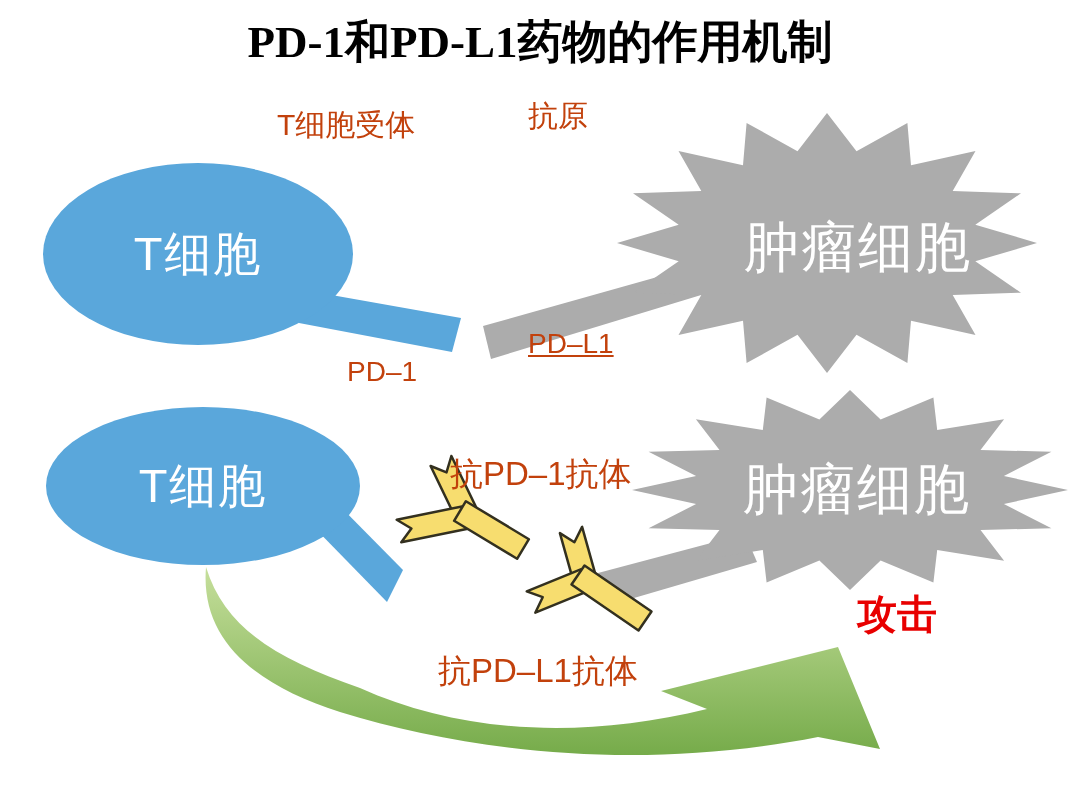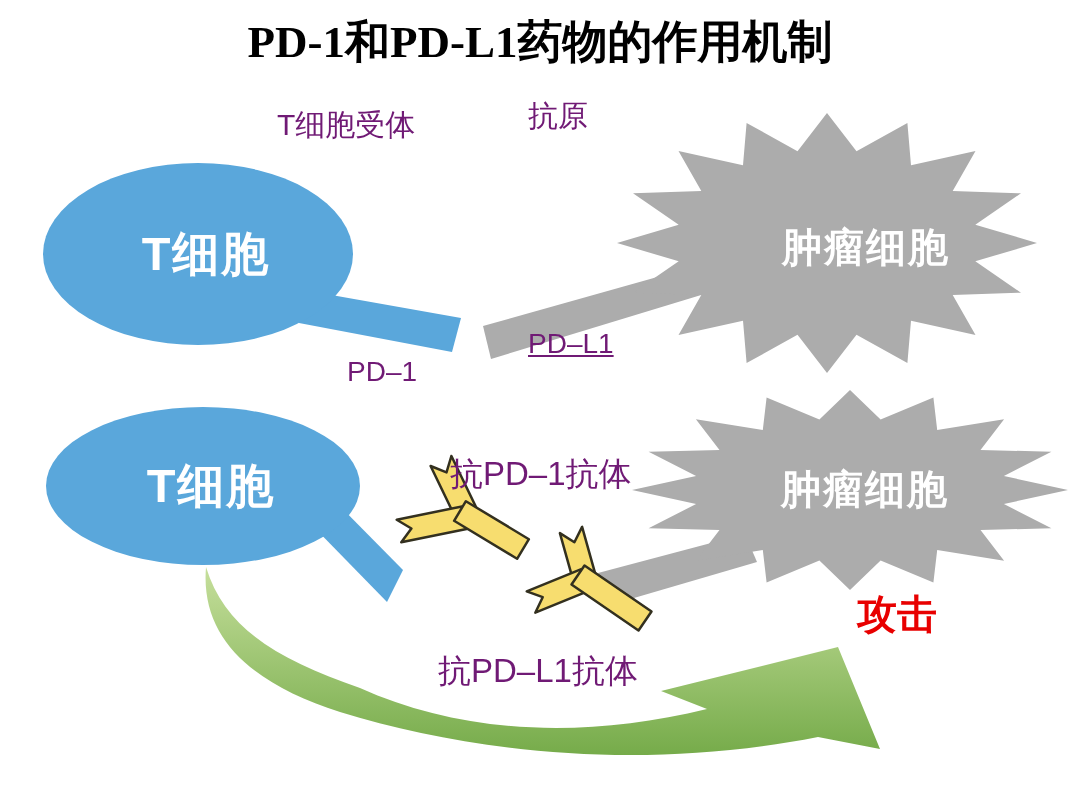--- a/index.html
+++ b/index.html
@@ -1,26 +1,26 @@
 <!DOCTYPE html>
 <html><head>
 <meta charset="utf-8">
 <style>
   html,body{margin:0;padding:0;background:#ffffff;}
   #canvas{position:relative;width:1080px;height:785px;background:#ffffff;overflow:hidden;
           font-family:"Liberation Sans","DejaVu Sans",sans-serif;}
   #shapes{position:absolute;left:0;top:0;width:1080px;height:785px;}
-  .lbl{position:absolute;white-space:nowrap;color:#701a75;line-height:1;}
+  .lbl{position:absolute;white-space:nowrap;color:#c2410c;line-height:1;}
   .title{left:0;right:0;top:20px;text-align:center;font-family:"Liberation Serif","DejaVu Serif",serif;
          font-weight:700;font-size:45px;color:#000;}
   .small{font-size:30px;}
   .pd{font-size:28px;}
-  .cell{font-weight:700;color:#ffffff;transform:translate(-50%,-50%);margin-left:8px;}
+  .cell{font-weight:400;color:#ffffff;transform:translate(-50%,-50%);}
   .tcell{font-size:47px;letter-spacing:2px;}
-  .tumor{font-size:40px;letter-spacing:2px;}
+  .tumor{font-size:55px;letter-spacing:2px;}
   .ab{font-size:33px;}
   .attack{font-size:40px;font-weight:700;color:#e80000;}
 </style>
 </head>
 <body>
 
 <div id="canvas">
 
   <svg id="shapes" viewBox="0 0 1080 785">
     <defs>

